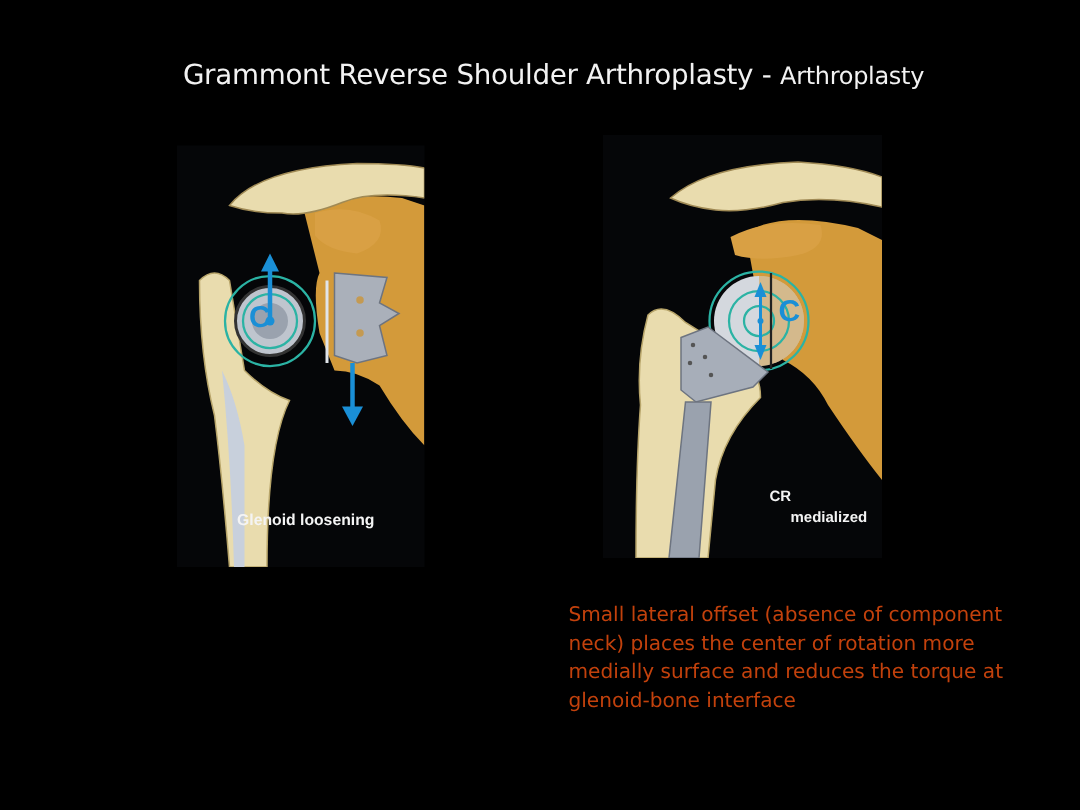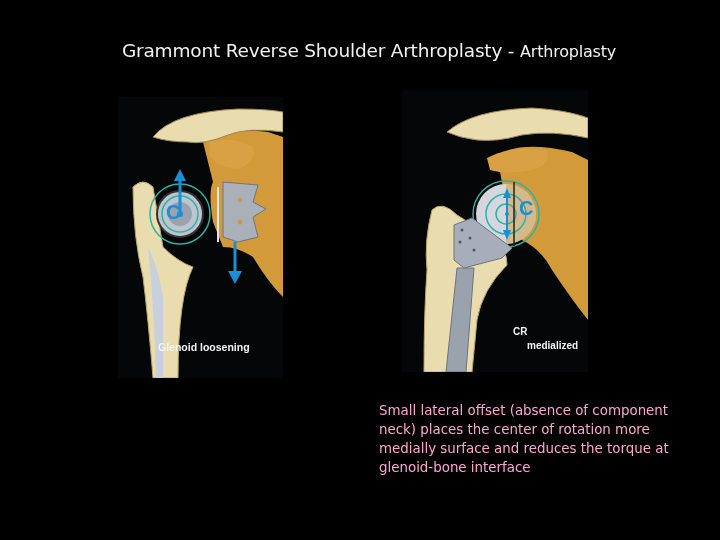--- a/index.html
+++ b/index.html
@@ -3,21 +3,21 @@
   <meta charset="utf-8">
   <style>
     html, body { margin:0; padding:0; }
     body { width:720px; height:540px; background:#000; position:relative; overflow:hidden; font-family:"DejaVu Sans", sans-serif; }
     .title { position:absolute; left:0; top:40px; width:738px; text-align:center; color:#f2f2f2; font-size:18.5px; letter-spacing:-0.2px; white-space:nowrap; }
     .title .sub { font-size:16px; }
     .panel { position:absolute; background:#050608; overflow:hidden; }
     #panel-left { left:118px; top:97px; width:165px; height:281px; }
     #panel-right { left:402px; top:90px; width:186px; height:282px; }
     .caption { position:absolute; color:#f4f4f4; font-family:"Liberation Sans", sans-serif; font-weight:bold; font-size:10px; white-space:nowrap; }
-    .body-text { position:absolute; left:379px; top:401px; width:300px; color:#f9a8d4; font-size:13.4px; line-height:19px; }
+    .body-text { position:absolute; left:379px; top:401px; width:300px; color:#c2410c; font-size:13.4px; line-height:19px; }
     svg { position:absolute; left:0; top:0; }
   </style>
 </head>
 <body>
 
 <div class="title">
   <span>Grammont Reverse Shoulder Arthroplasty</span><span> - </span><span class="sub">Arthroplasty</span>
 </div>
 
 <div class="panel" id="panel-left">

